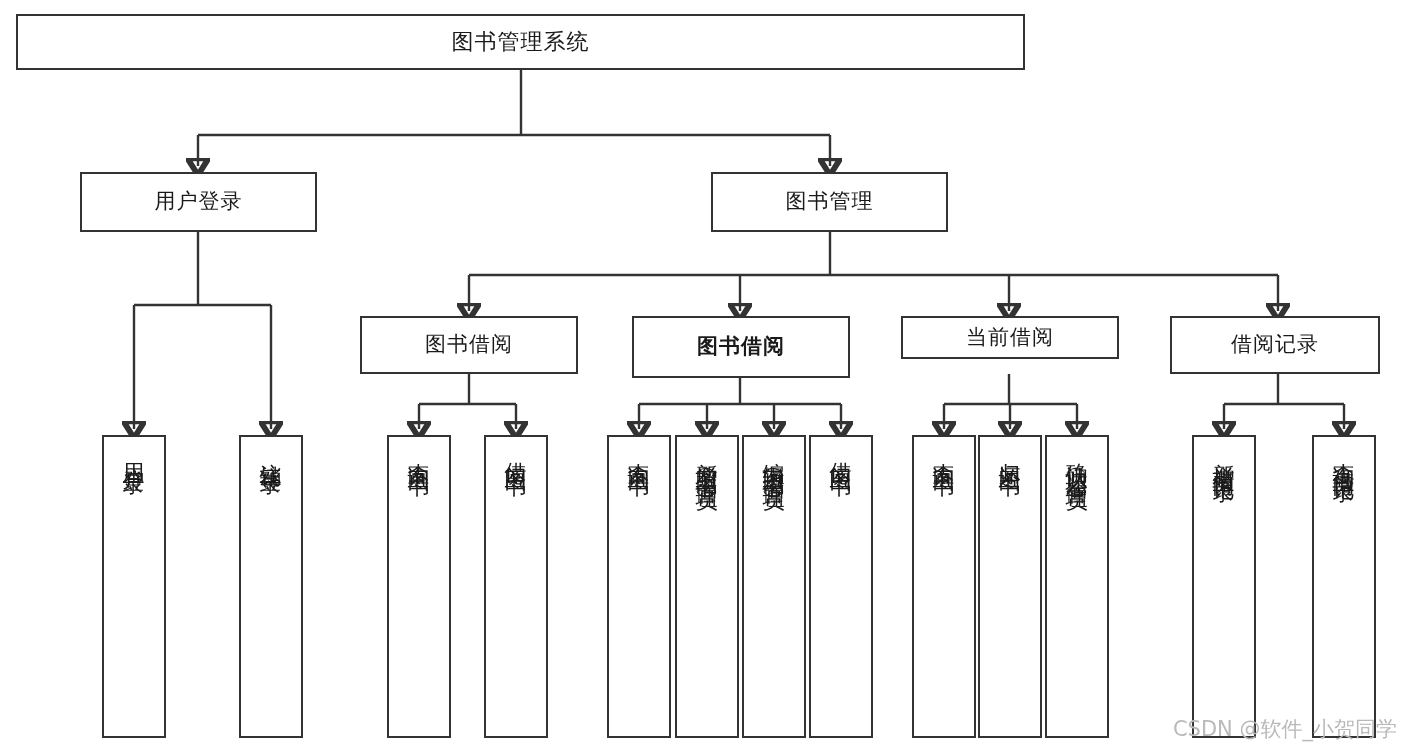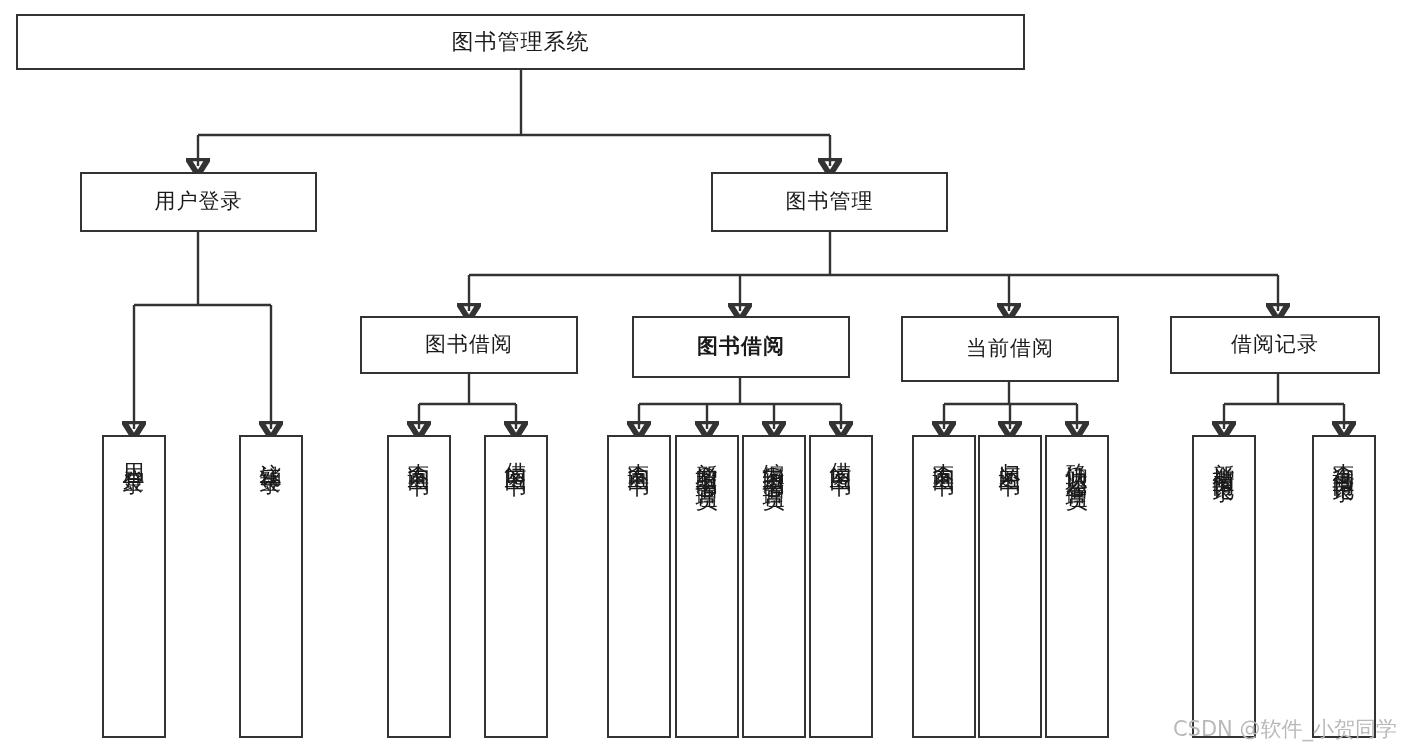--- a/index.html
+++ b/index.html
@@ -139,21 +139,21 @@
   <div class="node h" style="left:711px; top:172px; width:237px; height:60px;">
     <span>图书管理</span>
   </div>
 
   <div class="node h" style="left:360px; top:316px; width:218px; height:58px;">
     <span>图书借阅</span>
   </div>
   <div class="node h" style="left:632px; top:316px; width:218px; height:62px;font-weight:bold;">
     <span>图书借阅</span>
   </div>
-  <div class="node h" style="left:901px; top:316px; width:218px; height:66px;">
+  <div class="node h" style="left:901px; top:316px; width:218px; height:43px;">
     <span>当前借阅</span>
   </div>
   <div class="node h" style="left:1170px; top:316px; width:210px; height:58px;">
     <span>借阅记录</span>
   </div>
 
   <div class="node v" style="left:102px; top:435px; width:64px; height:303px;">
     <span class="vlabel">用户登录</span>
   </div>
   <div class="node v" style="left:239px; top:435px; width:64px; height:303px;">

